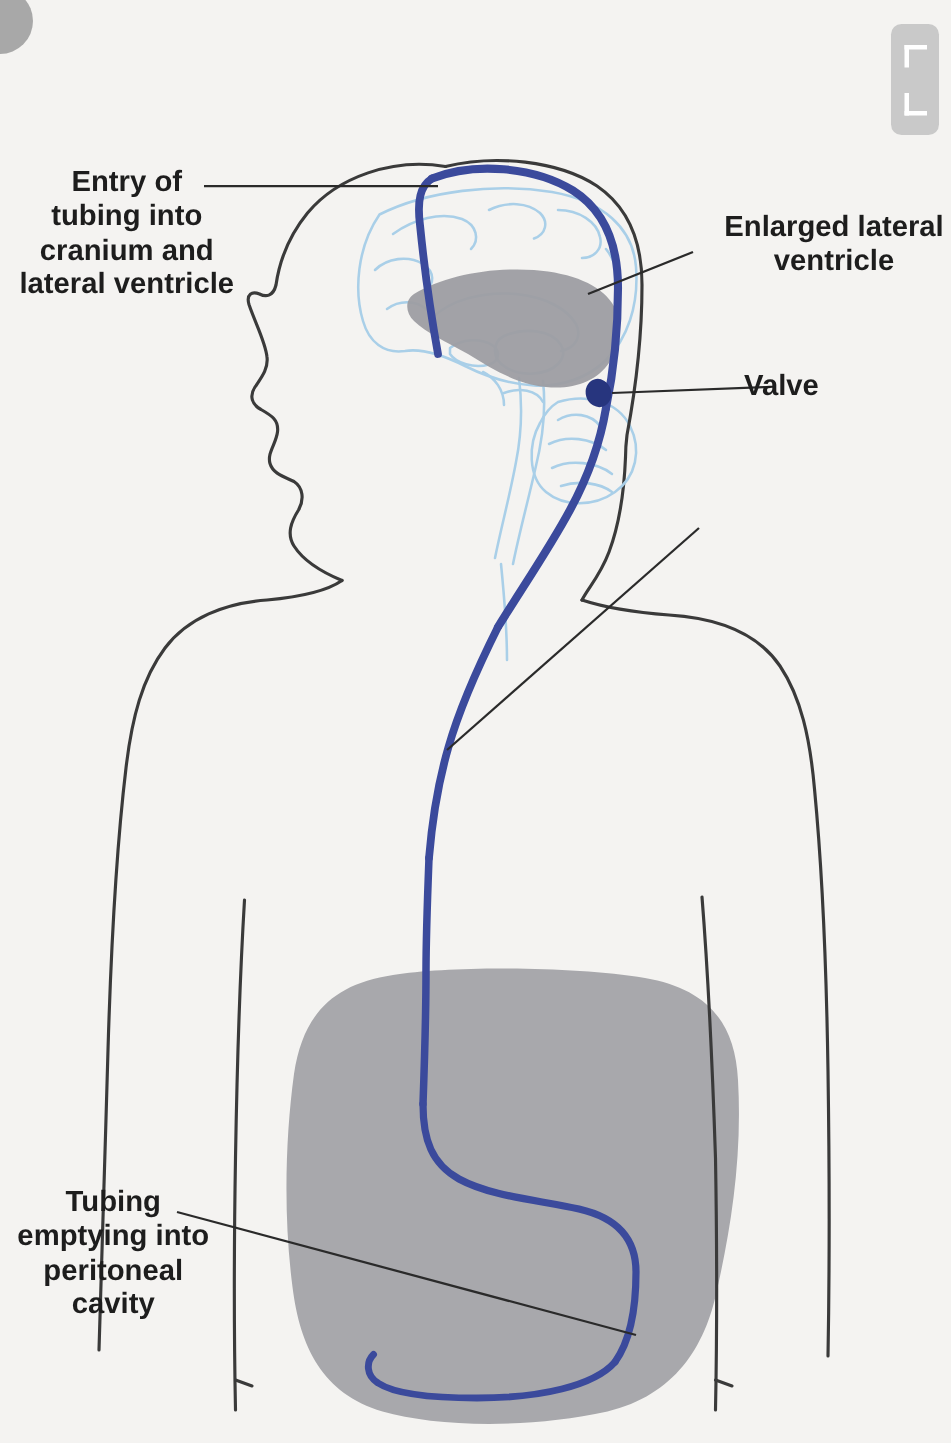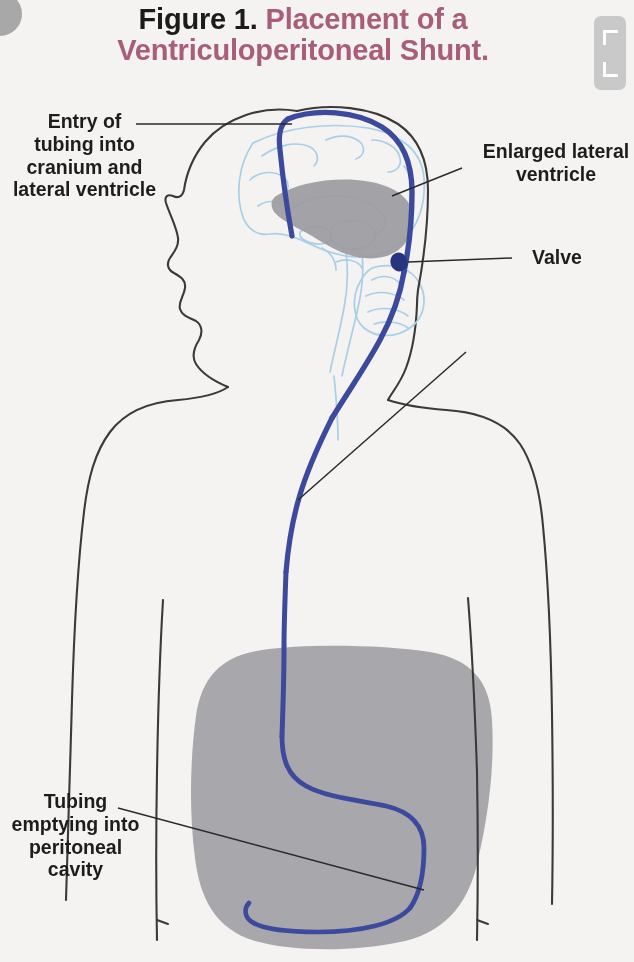--- a/index.html
+++ b/index.html
@@ -73,41 +73,35 @@
   .anno {
     position: absolute;
     font-size: 19.5px;
     font-weight: bold;
     color: #1d1d1d;
     line-height: 1.17;
     white-space: pre;
   }
   #anno-entry        { left: -8px;  top: 110px; width: 185px; text-align: center; }
   #anno-ventricle    { left: 466px; top: 140px; width: 180px; text-align: center; }
-  #anno-valve        { left: 532px; top: 246px; text-align: right; }
+  #anno-valve        { left: 496px; top: 246px; text-align: right; }
   #anno-subcutaneous { left: 470px; top: 340px; width: 165px; text-align: center; }
   #anno-peritoneal   { left: -12px; top: 790px; width: 175px; text-align: center; }
 </style>
 </head>
 <body>
 
 <div id="page">
 
   <div id="left-orb"></div>
   <div id="scan-badge">
     <span class="br tl"></span>
     <span class="br bl"></span>
   </div>
 
-  <div id="title-block">
-    <div>
-      <span class="fig">Figure 1.</span><span class="rose"> Placement of a</span>
-    </div>
-    <div class="rose">Ventriculoperitoneal Shunt.</div>
-  </div>
 
   <svg id="figure" viewBox="0 0 634 962">
 
     <path fill="#a8a8ac" stroke="none" d="M 262 650
              C 300 644, 380 644, 430 652
              C 470 659, 490 680, 492 720
              C 495 772, 487 820, 478 860
              C 470 898, 450 930, 405 941
              C 350 953, 290 951, 255 941
              C 215 929, 200 898, 195 858

